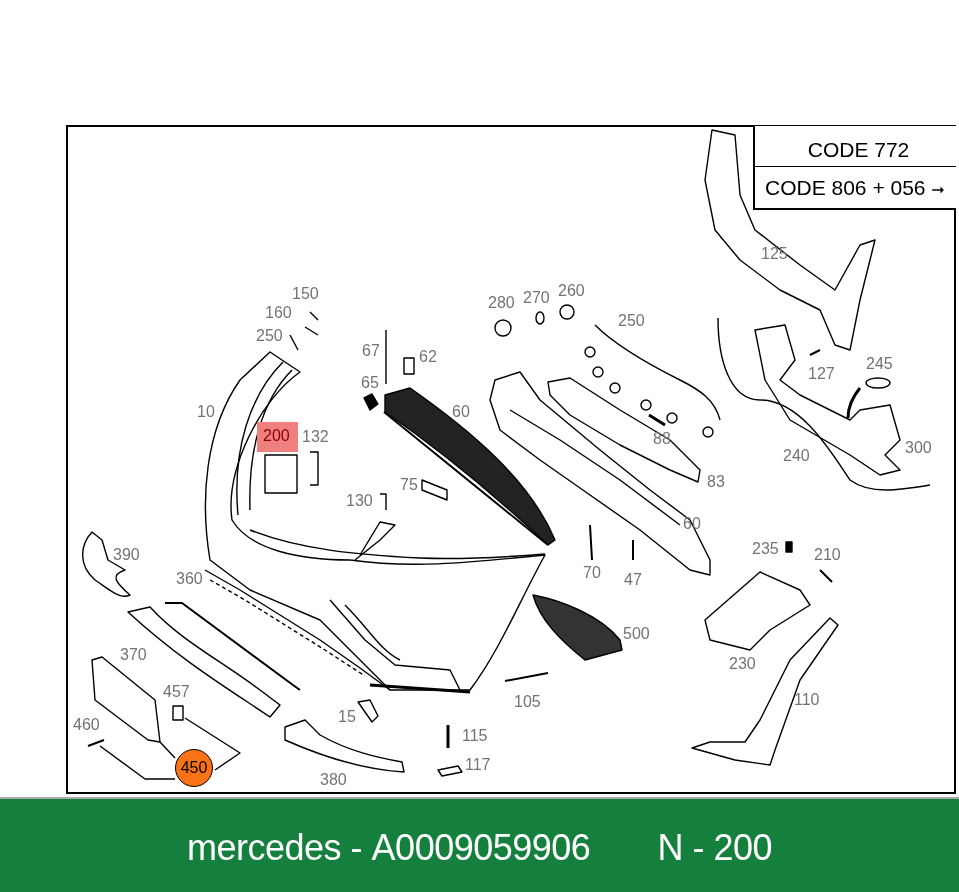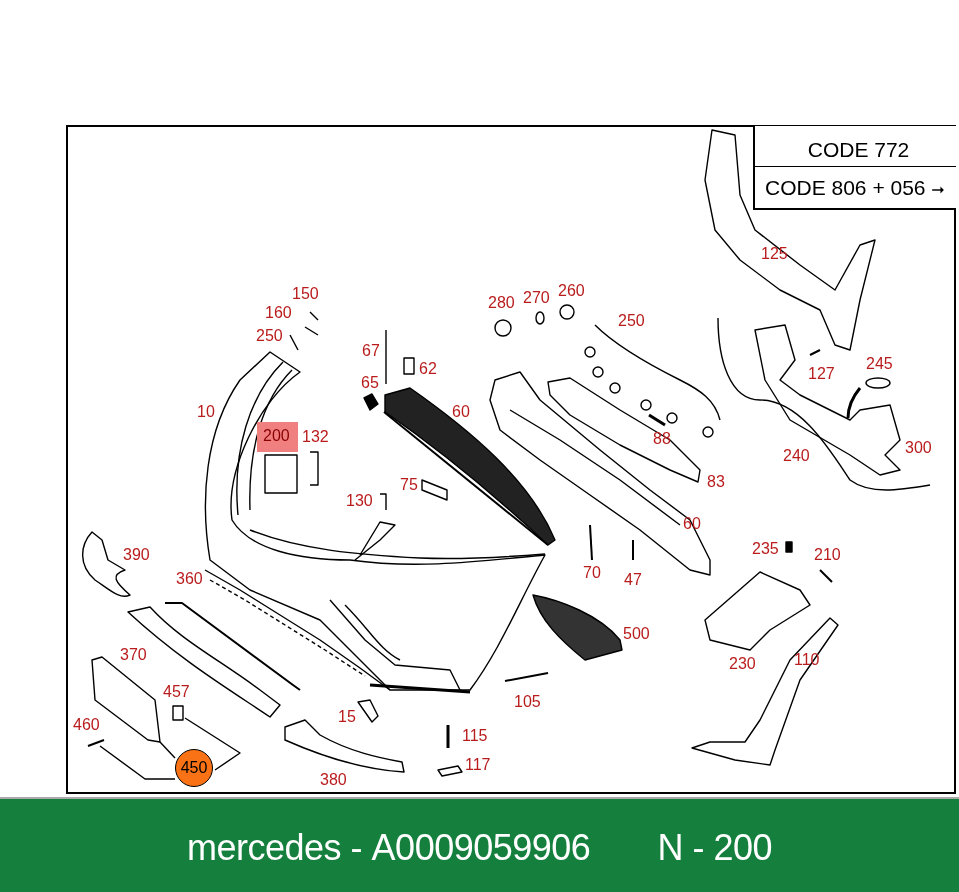--- a/index.html
+++ b/index.html
@@ -4,21 +4,21 @@
 <style>
   html,body{margin:0;padding:0;}
   body{width:959px;height:892px;background:#ffffff;position:relative;overflow:hidden;font-family:"Liberation Sans",sans-serif;}
   .frame{position:absolute;left:66px;top:125px;width:890px;height:669px;border:2px solid #000;box-sizing:border-box;background:#fff;}
   .codebox{position:absolute;left:753px;top:126px;width:203px;height:84px;border-left:2px solid #000;border-bottom:2px solid #000;box-sizing:border-box;background:#fff;}
   .code-row{position:absolute;left:0;width:100%;font-size:21px;color:#000;}
   .code-row.r1{top:12px;text-align:center;padding-left:6px;box-sizing:border-box;}
   .code-row.r2{top:50px;padding-left:10px;}
   .code-sep{position:absolute;left:0;top:40px;width:100%;border-top:1.5px solid #000;}
   svg.art{position:absolute;left:0;top:0;}
-  .lbl{position:absolute;font-size:16px;color:#b91c1c;line-height:1;white-space:nowrap;}
+  .lbl{position:absolute;font-size:16px;color:#737373;line-height:1;white-space:nowrap;}
   .lbl.hl{background:#f08080;color:#8b0000;padding:6px 8px 8px 6px;}
   .circ{position:absolute;left:175px;top:749px;width:38px;height:38px;border:1.5px solid #000;border-radius:50%;box-sizing:border-box;font-size:16px;text-align:center;line-height:36px;background:#f97316;}
   .footer{position:absolute;left:0;top:797px;width:959px;height:95px;background:#15803d;border-top:2px solid #aaa;box-sizing:border-box;}
   .footer-text{position:absolute;left:0;top:28px;width:959px;text-align:center;color:#fff;font-size:36px;letter-spacing:-0.5px;}
   .footer-text span{display:inline-block;}
   .gap{width:48px;}
 </style>
 </head>
 <body>
 
@@ -117,21 +117,21 @@
   </div>
 </div>
 
 <span class="lbl" style="left:292px;top:286px">150</span>
 <span class="lbl" style="left:265px;top:305px">160</span>
 <span class="lbl" style="left:256px;top:328px">250</span>
 <span class="lbl" style="left:197px;top:404px">10</span>
 <span class="lbl hl" style="left:257px;top:422px">200</span>
 <span class="lbl" style="left:302px;top:429px">132</span>
 <span class="lbl" style="left:362px;top:343px">67</span>
-<span class="lbl" style="left:419px;top:361px">62</span>
+<span class="lbl" style="left:419px;top:349px">62</span>
 <span class="lbl" style="left:361px;top:375px">65</span>
 <span class="lbl" style="left:452px;top:404px">60</span>
 <span class="lbl" style="left:400px;top:477px">75</span>
 <span class="lbl" style="left:346px;top:493px">130</span>
 <span class="lbl" style="left:488px;top:295px">280</span>
 <span class="lbl" style="left:523px;top:290px">270</span>
 <span class="lbl" style="left:558px;top:283px">260</span>
 <span class="lbl" style="left:618px;top:313px">250</span>
 <span class="lbl" style="left:653px;top:431px">88</span>
 <span class="lbl" style="left:707px;top:474px">83</span>
@@ -139,28 +139,28 @@
 <span class="lbl" style="left:583px;top:565px">70</span>
 <span class="lbl" style="left:624px;top:572px">47</span>
 <span class="lbl" style="left:761px;top:246px">125</span>
 <span class="lbl" style="left:808px;top:366px">127</span>
 <span class="lbl" style="left:866px;top:356px">245</span>
 <span class="lbl" style="left:905px;top:440px">300</span>
 <span class="lbl" style="left:783px;top:448px">240</span>
 <span class="lbl" style="left:752px;top:541px">235</span>
 <span class="lbl" style="left:814px;top:547px">210</span>
 <span class="lbl" style="left:729px;top:656px">230</span>
-<span class="lbl" style="left:794px;top:652px">110</span>
+<span class="lbl" style="left:794px;top:692px">110</span>
 <span class="lbl" style="left:623px;top:626px">500</span>
 <span class="lbl" style="left:514px;top:694px">105</span>
 <span class="lbl" style="left:462px;top:728px">115</span>
 <span class="lbl" style="left:465px;top:757px">117</span>
 <span class="lbl" style="left:338px;top:709px">15</span>
 <span class="lbl" style="left:320px;top:772px">380</span>
-<span class="lbl" style="left:123px;top:547px">390</span>
+<span class="lbl" style="left:113px;top:547px">390</span>
 <span class="lbl" style="left:176px;top:571px">360</span>
 <span class="lbl" style="left:120px;top:647px">370</span>
 <span class="lbl" style="left:163px;top:684px">457</span>
 <span class="lbl" style="left:73px;top:717px">460</span>
 <div class="circ">450</div>
 
 <div class="footer">
   <div class="footer-text">
     <span>mercedes</span>
     <span>-</span>

